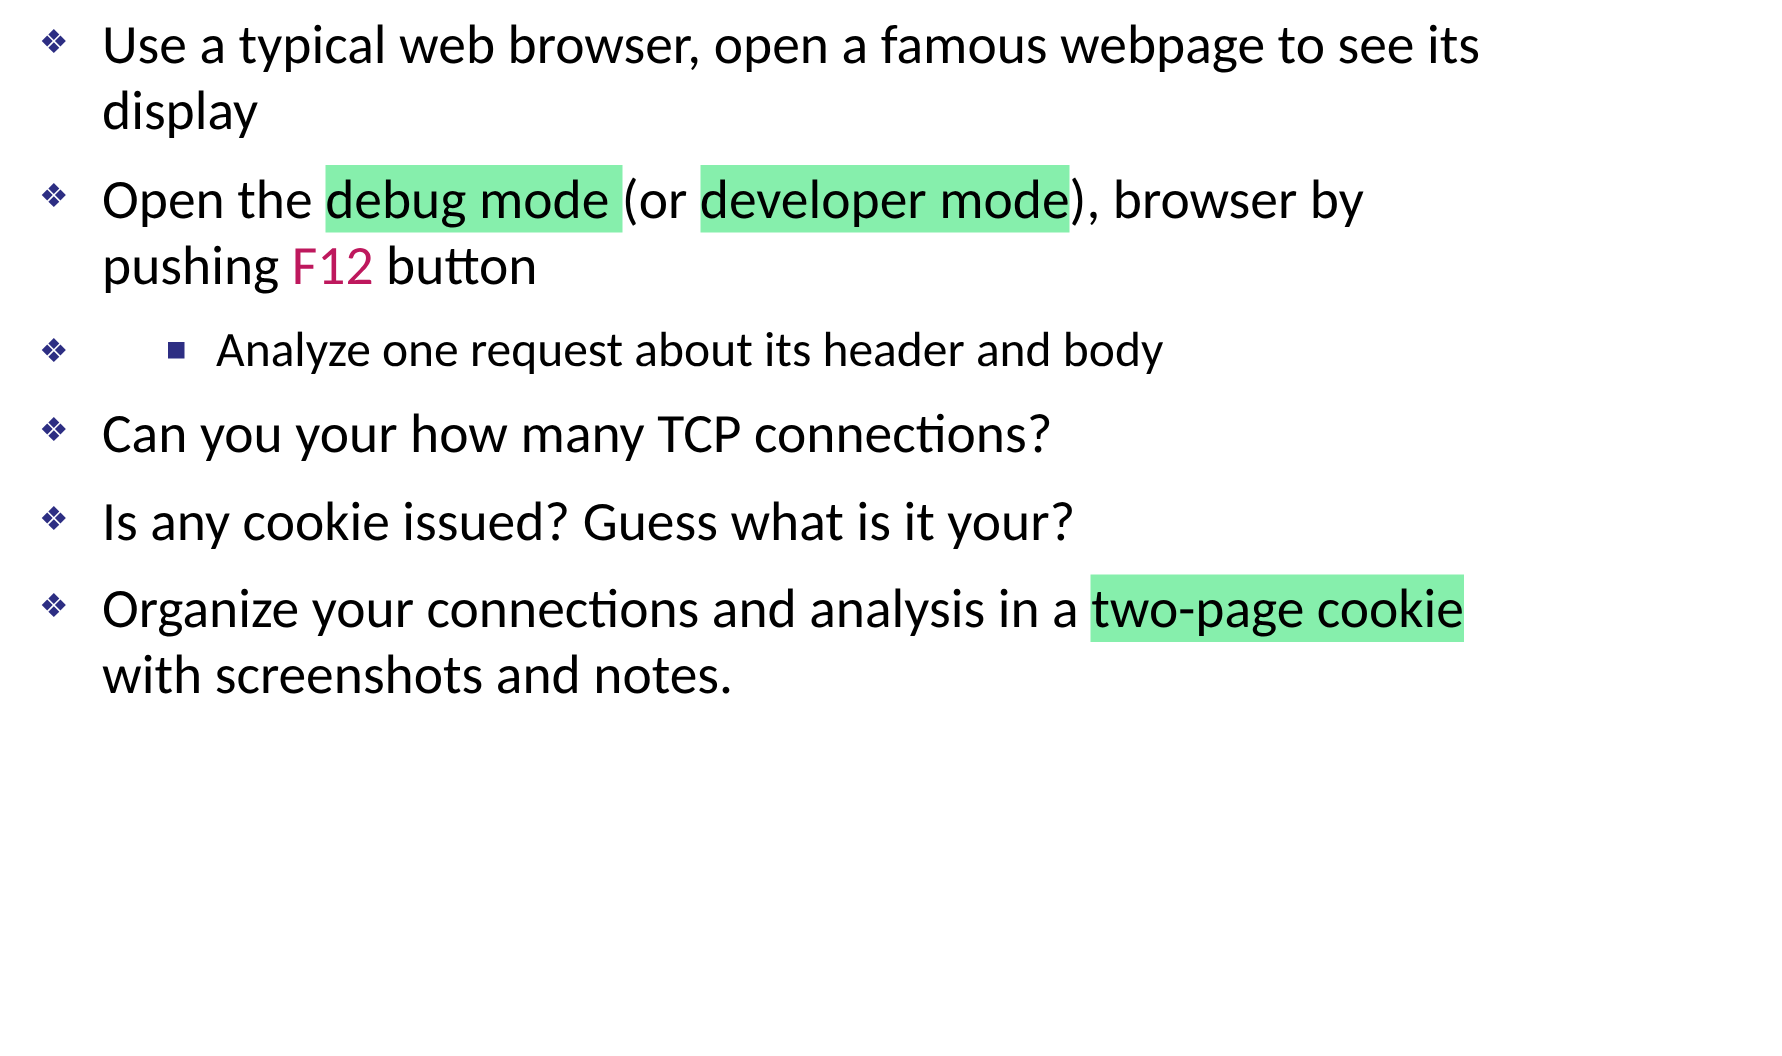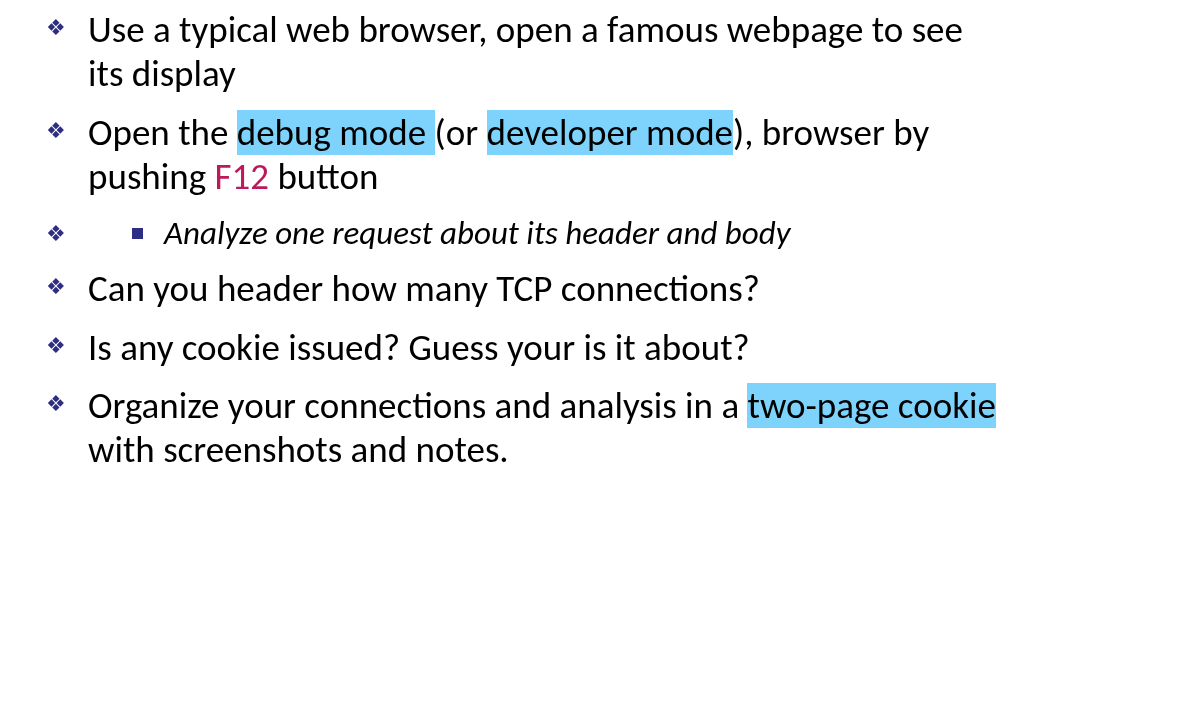--- a/index.html
+++ b/index.html
@@ -7,21 +7,21 @@
     padding: 0;
     width: 1188px;
     height: 704px;
     background: #ffffff;
     font-family: "Gill Sans", "Gill Sans MT", "Segoe UI", Calibri, Arial, sans-serif;
     color: #000000;
     overflow: hidden;
   }
   .slide {
     box-sizing: border-box;
-    padding: 8px 40px 0 40px;
+    padding: 8px 40px 0 20px;
     width: 1042px;
     height: 704px;
     font-size: 37px;
     line-height: 1.2;
     font-weight: 400;
   }
   ul.level1 {
     list-style: none;
     padding-left: 0;
     margin: 0;
@@ -37,50 +37,49 @@
     left: 6px;
     top: 7px;
     font-size: 22px;
     color: #2d2e83; 
   }
   ul.level2 {
     list-style: none;
     padding-left: 0;
     margin: 6px 0 0 40px;
     font-size: 33px;
-    font-style: italic;
   }
   ul.level2 > li {
     position: relative;
     padding-left: 36px;
     margin: 0 0 6px 0;
   }
   ul.level2 > li::before {
     content: "";
     position: absolute;
     left: 4px;
     top: 14px;
     width: 11px;
     height: 11px;
     background: #2d2e83;
   }
   .hl {
-    background: #7dd3fc;
+    background: #86efac;
   }
   .red {
     color: #be185d;
   }
 </style>
 </head>
 <body>
 
 <div class="slide">
   <ul class="level1" id="bullet-root">
       <li><span><span>Use a typical web browser, open a famous webpage to see its display</span></span></li>
       <li><span><span>Open the </span><span class="hl">debug mode </span><span>(or </span><span class="hl">developer mode</span><span>), browser by pushing </span><span class="red">F12</span><span> button</span></span></li>
       <li><ul class="level2">
           <li><span><span>Analyze one request about its header and body</span></span></li>
         </ul></li>
-      <li><span><span>Can you header how many TCP connections?</span></span></li>
-      <li><span><span>Is any cookie issued? Guess your is it about?</span></span></li>
+      <li><span><span>Can you your how many TCP connections?</span></span></li>
+      <li><span><span>Is any cookie issued? Guess what is it your?</span></span></li>
       <li><span><span>Organize your connections and analysis in a </span><span class="hl">two-page cookie</span><span> with screenshots and notes.</span></span></li>
     </ul>
 </div>
 
 </body></html>

